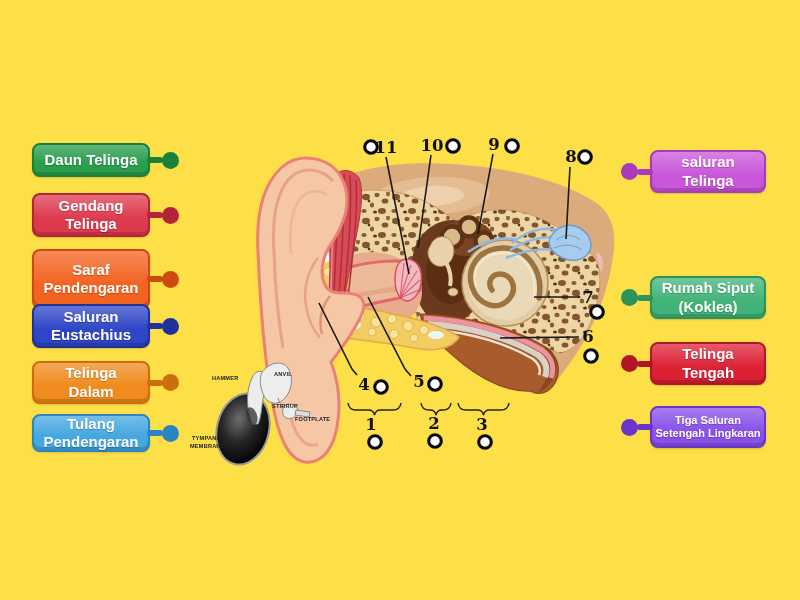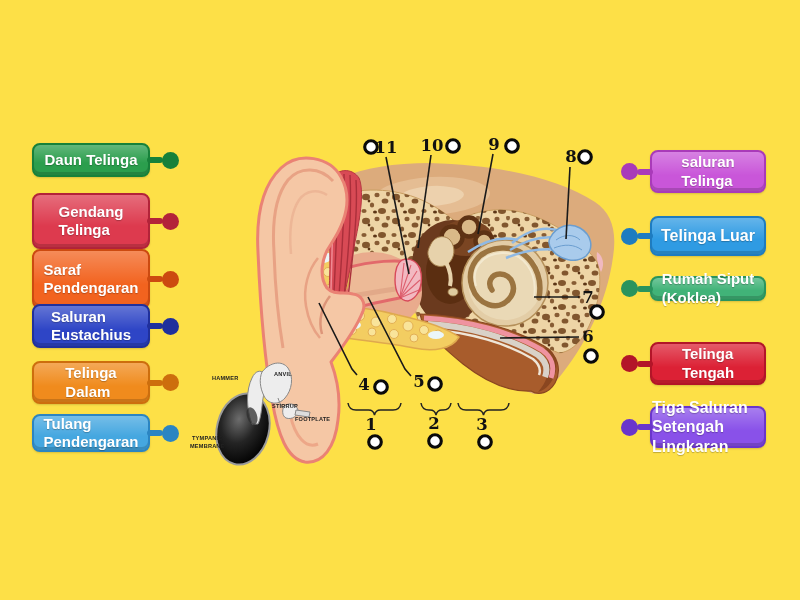--- a/index.html
+++ b/index.html
@@ -1,32 +1,32 @@
 <!DOCTYPE html>
 <html><head>
 <meta charset="utf-8">
 <style>
   html,body{margin:0;padding:0;background:#fff;}
   .stage{position:relative;width:800px;height:600px;background:#fde047;overflow:hidden;
          font-family:"Liberation Sans",sans-serif;}
   .label{position:absolute;display:flex;align-items:center;justify-content:center;
-         text-align:left;color:#fff;font-weight:bold;font-size:15px;line-height:1.22;
+         text-align:center;color:#fff;font-weight:bold;font-size:15px;line-height:1.22;
          border:2px solid;border-radius:8px;box-sizing:border-box;white-space:pre-line;
          background-image:linear-gradient(180deg,rgba(255,255,255,.26),rgba(255,255,255,0) 60%);
          box-shadow:inset 0 -3px 0 rgba(0,0,0,.16), 0 1px 2px rgba(0,0,0,.15);
          text-shadow:0 1px 1px rgba(0,0,0,.25);cursor:grab;}
   .label.left{left:32px;width:118px;}
   .label.right{left:650px;width:116px;}
   .label .stem{position:absolute;width:16px;height:6px;border-radius:3px;top:50%;margin-top:-3px;}
   .label.left .stem{right:-15px;}
   .label.right .stem{left:-15px;}
   .label .dot{position:absolute;width:17px;height:17px;border-radius:50%;top:50%;margin-top:-8.5px;}
   .label.left .dot{right:-31px;}
   .label.right .dot{left:-31px;}
-  .label.small-text{font-size:16px;}
+  .label.small-text{font-size:11px;}
   .label.big-text{font-size:16px;}
   svg{position:absolute;left:0;top:0;}
 </style>
 </head>
 <body>
 
 <div class="stage">
 
   <svg id="main-svg" width="800" height="600" viewBox="0 0 800 600">
     <defs>
@@ -262,21 +262,21 @@
         <circle cx="485" cy="442" r="6.3" fill="#fff" stroke="#0a0a0a" stroke-width="3.1"></circle>
         <text x="482" y="429.5" text-anchor="middle" font-family="&quot;DejaVu Serif&quot;,serif" font-size="16.5" font-weight="bold" fill="#111">3</text>
       </g>
   </svg>
 
   <div class="label left" style="top: 143px; height: 34px; background-color: rgb(43, 158, 77); border-color: rgb(23, 129, 58);">
     <span>Daun Telinga</span>
     <span class="stem" style="background-color: rgb(23, 129, 58);"></span>
     <span class="dot" style="background-color: rgb(23, 129, 58);"></span>
   </div>
-  <div class="label left" style="top: 193px; height: 56px; background-color: rgb(221, 58, 78); border-color: rgb(179, 35, 57);">
+  <div class="label left" style="top: 193px; height: 44px; background-color: rgb(221, 58, 78); border-color: rgb(179, 35, 57);">
     <span>Gendang
 Telinga</span>
     <span class="stem" style="background-color: rgb(179, 35, 57);"></span>
     <span class="dot" style="background-color: rgb(179, 35, 57);"></span>
   </div>
   <div class="label left" style="top: 249px; height: 60px; background-color: rgb(242, 99, 31); border-color: rgb(204, 74, 16);">
     <span>Saraf
 Pendengaran</span>
     <span class="stem" style="background-color: rgb(204, 74, 16);"></span>
     <span class="dot" style="background-color: rgb(204, 74, 16);"></span>
@@ -299,26 +299,21 @@
     <span class="stem" style="background-color: rgb(43, 133, 194);"></span>
     <span class="dot" style="background-color: rgb(43, 133, 194);"></span>
   </div>
 
   <div class="label right" style="top: 150px; height: 43px; background-color: rgb(201, 86, 217); border-color: rgb(169, 58, 185);">
     <span>saluran
 Telinga</span>
     <span class="stem" style="background-color: rgb(169, 58, 185);"></span>
     <span class="dot" style="background-color: rgb(169, 58, 185);"></span>
   </div>
-  <div class="label right big-text" style="top: 216px; height: 40px; background-color: rgb(47, 155, 227); border-color: rgb(30, 124, 192);">
-    <span>Telinga Luar</span>
-    <span class="stem" style="background-color: rgb(30, 124, 192);"></span>
-    <span class="dot" style="background-color: rgb(30, 124, 192);"></span>
-  </div>
-  <div class="label right" style="top: 276px; height: 25px; background-color: rgb(65, 179, 120); border-color: rgb(42, 148, 93);">
+  <div class="label right" style="top: 276px; height: 43px; background-color: rgb(65, 179, 120); border-color: rgb(42, 148, 93);">
     <span>Rumah Siput
 (Koklea)</span>
     <span class="stem" style="background-color: rgb(42, 148, 93);"></span>
     <span class="dot" style="background-color: rgb(42, 148, 93);"></span>
   </div>
   <div class="label right" style="top: 342px; height: 43px; background-color: rgb(220, 33, 53); border-color: rgb(179, 21, 40);">
     <span>Telinga
 Tengah</span>
     <span class="stem" style="background-color: rgb(179, 21, 40);"></span>
     <span class="dot" style="background-color: rgb(179, 21, 40);"></span>

